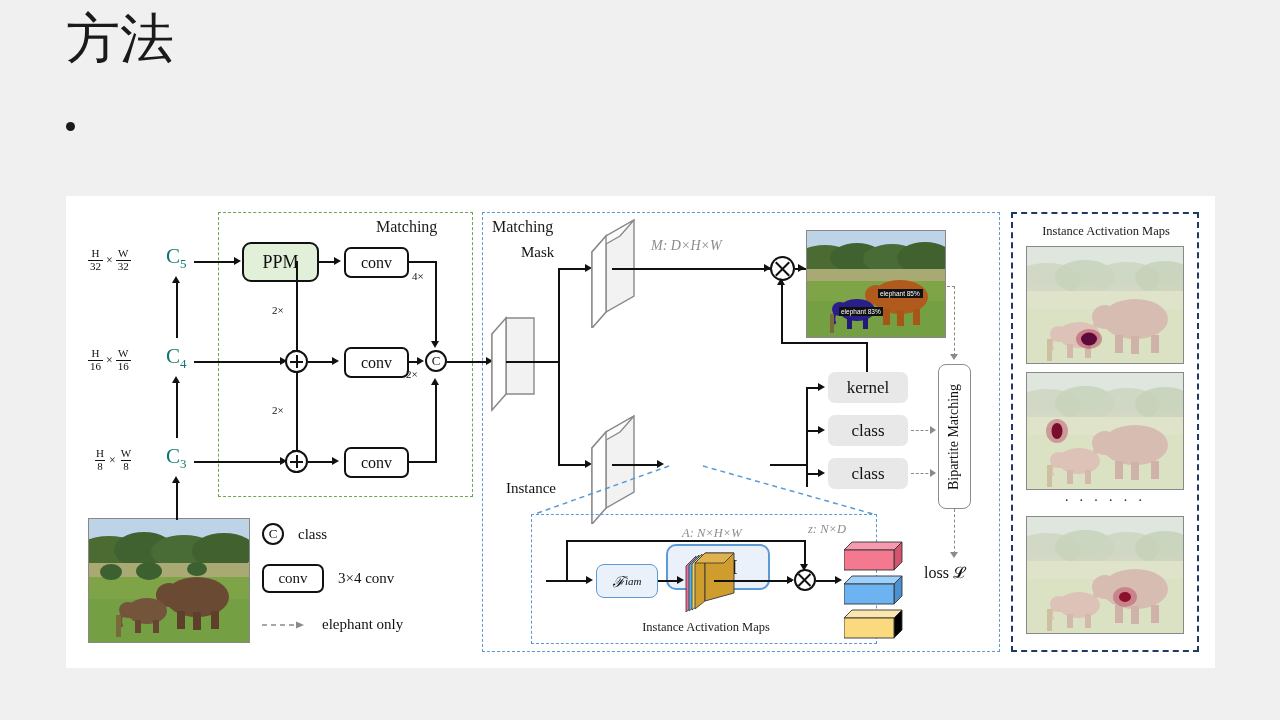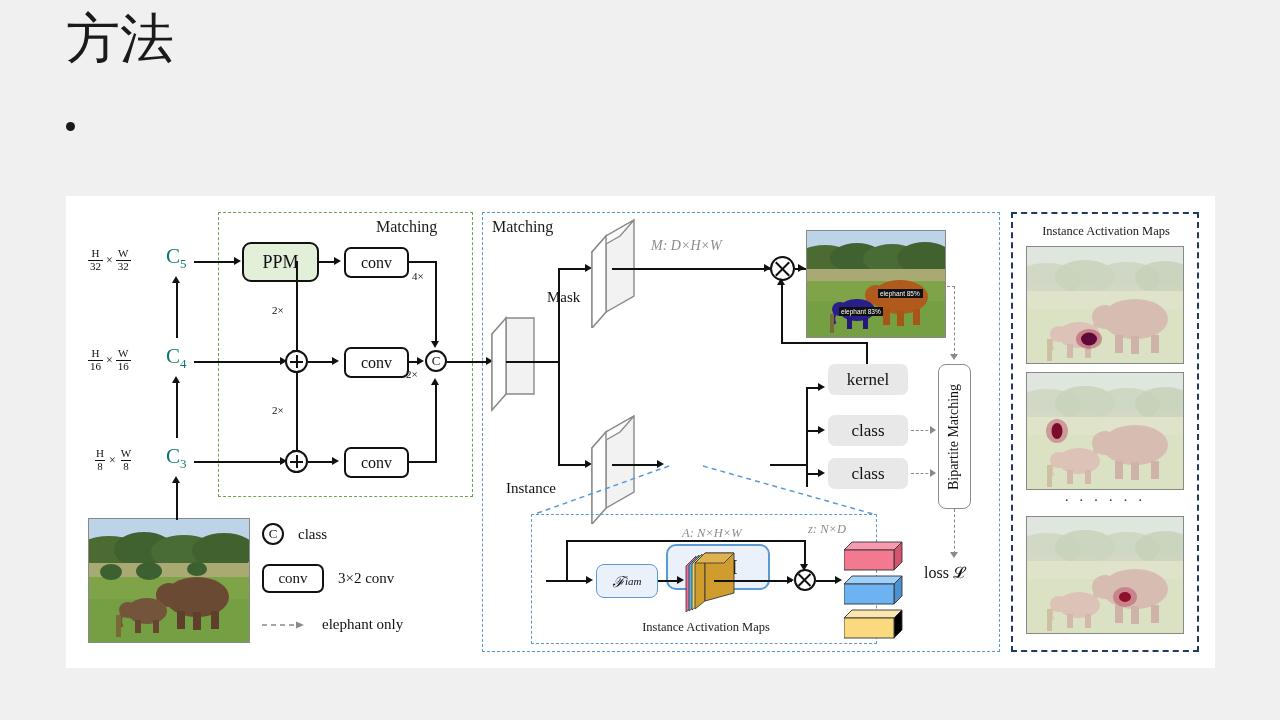--- a/index.html
+++ b/index.html
@@ -125,21 +125,21 @@
   .slab{position:absolute;}
   .slab svg{display:block;}
 
   .txt{position:absolute;font-size:15px;color:#111;}
   .txt-gray{position:absolute;font-size:14px;color:#8c8c8c;font-style:italic;}
 
   .pill{
     position:absolute;width:80px;height:31px;background:#e8e8e8;border-radius:7px;
     display:flex;align-items:center;justify-content:center;font-size:17px;color:#111;
   }
-  #pill-kernel{left:762px;top:168px;}
+  #pill-kernel{left:762px;top:176px;}
   #pill-class{left:762px;top:219px;}
   #pill-score{left:762px;top:262px;}
 
   #bipartite-box{
     left:872px;top:168px;width:33px;height:145px;
     border:1.6px solid #8c8c8c;border-radius:8px;background:#fff;
     box-sizing:border-box;display:flex;align-items:center;justify-content:center;
   }
   #bipartite-label{
     transform:rotate(-90deg);white-space:nowrap;font-size:14px;color:#111;
@@ -311,21 +311,21 @@
     </svg>
   </div>
 
   <div class="fig ln h-ln" style="left:440px;top:165px;width:54px;"></div>
   <div class="fig ln v-ln" style="left:492px;top:72px;height:198px;"></div>
   <div class="fig ln h-ln" style="left:492px;top:72px;width:30px;"></div>
   <div class="fig arrow-r" style="left:519px;top:68px;"></div>
   <div class="fig ln h-ln" style="left:492px;top:268px;width:30px;"></div>
   <div class="fig arrow-r" style="left:519px;top:264px;"></div>
 
-  <div class="fig txt" style="left:481px;top:48px;margin-top:45px;">Mask</div>
+  <div class="fig txt" style="left:455px;top:48px;">Mask</div>
   <div class="fig txt" style="left:440px;top:284px;">Instance</div>
 
   <div class="fig slab" style="left:524px;top:22px;">
     <svg width="48" height="110" viewBox="0 0 48 110">
       <polygon points="2,34 16,18 16,94 2,110" fill="#f7f7f7" stroke="#8a8a8a" stroke-width="1.4"></polygon>
       <polygon points="16,18 44,2 44,78 16,94" fill="#f2f2f2" stroke="#8a8a8a" stroke-width="1.4"></polygon>
       <polygon points="2,34 16,18 44,2 30,18" fill="#fbfbfb" stroke="#8a8a8a" stroke-width="1.4"></polygon>
       <polygon points="2,34 2,110 16,94 16,18" fill="#ffffff" stroke="#8a8a8a" stroke-width="1.4"></polygon>
     </svg>
   </div>
@@ -451,21 +451,21 @@
       <rect x="0" y="78" width="50" height="20" fill="#fad97f" stroke="#333" stroke-width="0.9"></rect>
     </svg>
   </div>
 
   <div class="fig legend-item" id="legend-concat">
     <div class="concat-c">C</div>
     <span class="legend-text">class</span>
   </div>
   <div class="fig legend-item" id="legend-conv">
     <div class="legend-conv-box">conv</div>
-    <span class="legend-text">3×2 conv</span>
+    <span class="legend-text">3×4 conv</span>
   </div>
   <div class="fig legend-item" id="legend-train">
     <div class="legend-dash">
       <svg width="46" height="10" viewBox="0 0 46 10">
           <line x1="0" y1="5" x2="34" y2="5" stroke="#8a8a8a" stroke-width="1.7" stroke-dasharray="5,4"></line>
           <polygon points="34,1.5 42,5 34,8.5" fill="#8a8a8a"></polygon>
         </svg>
     </div>
     <span class="legend-text">elephant only</span>
   </div>

